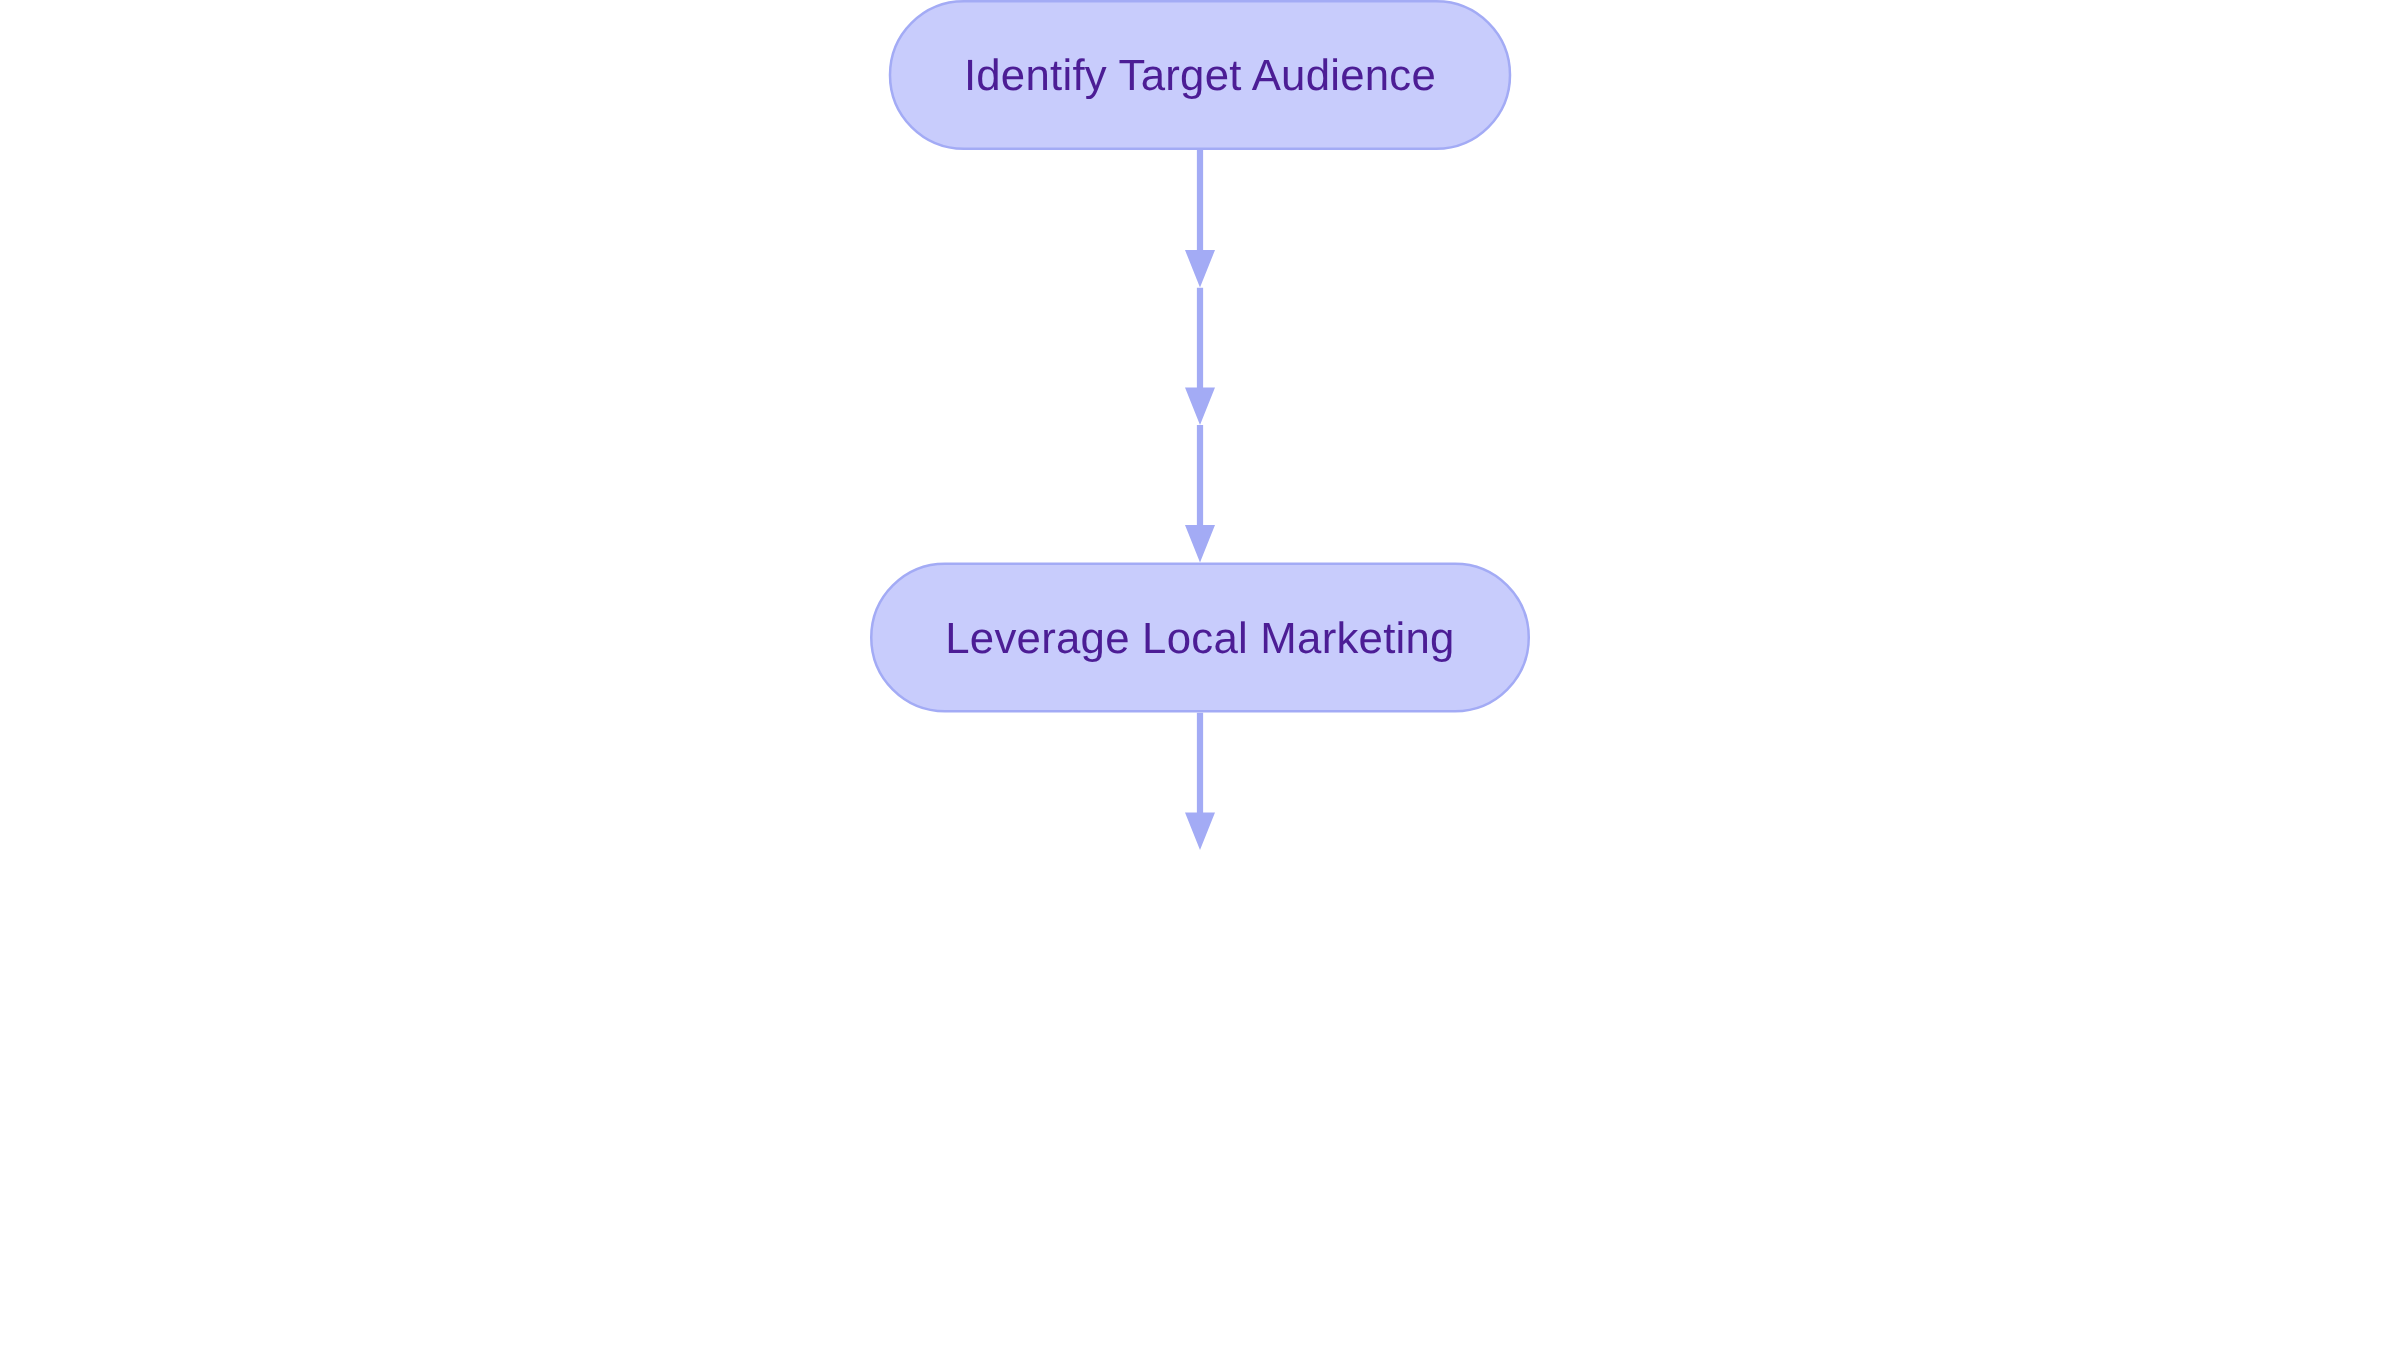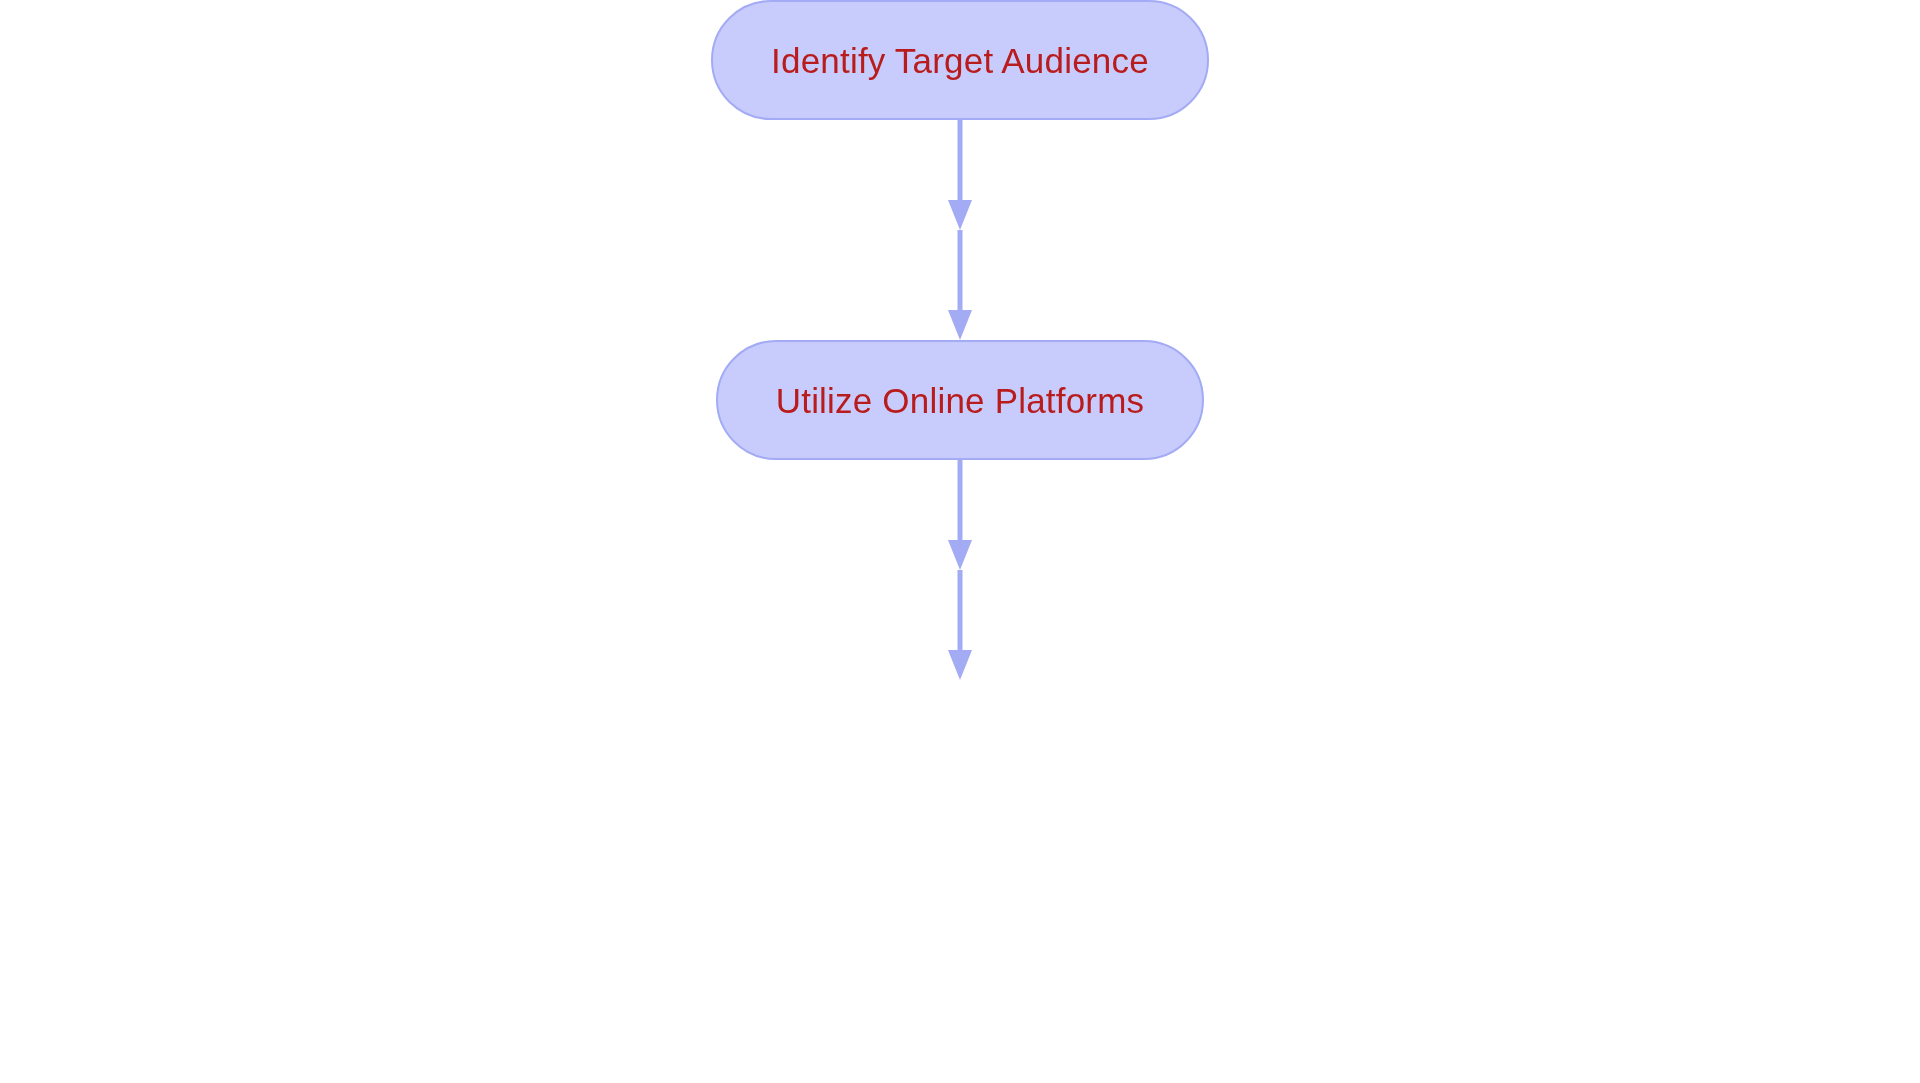--- a/index.html
+++ b/index.html
@@ -41,21 +41,21 @@
     background: #c8ccfc;
     border: 2px solid #a3abf5;
     display: flex;
     align-items: center;
     justify-content: center;
     padding: 0 58px;
     white-space: nowrap;
   }
 
   .node-label {
-    color: #b91c1c;
+    color: #4c1d95;
     font-size: 35px;
     font-weight: 400;
     letter-spacing: 0.2px;
     line-height: 1;
   }
 
   .connector {
     width: 26px;
     height: 110px;
     display: block;
@@ -87,31 +87,31 @@
       <line class="shaft" x1="13" y1="0" x2="13" y2="82"></line>
       <polygon class="head" points="13,110 1,80 25,80"></polygon>
     </svg>
 
 
     <svg class="connector" viewBox="0 0 26 110">
       <line class="shaft" x1="13" y1="0" x2="13" y2="82"></line>
       <polygon class="head" points="13,110 1,80 25,80"></polygon>
     </svg>
 
-    <div class="flow-step">
-      <div class="node">
-        <span class="node-label">Utilize Online Platforms</span>
-      </div>
-    </div>
 
     <svg class="connector" viewBox="0 0 26 110">
       <line class="shaft" x1="13" y1="0" x2="13" y2="82"></line>
       <polygon class="head" points="13,110 1,80 25,80"></polygon>
     </svg>
 
+    <div class="flow-step">
+      <div class="node">
+        <span class="node-label">Leverage Local Marketing</span>
+      </div>
+    </div>
 
     <svg class="connector" viewBox="0 0 26 110">
       <line class="shaft" x1="13" y1="0" x2="13" y2="82"></line>
       <polygon class="head" points="13,110 1,80 25,80"></polygon>
     </svg>
 
 
   </div>
 
 </div>

